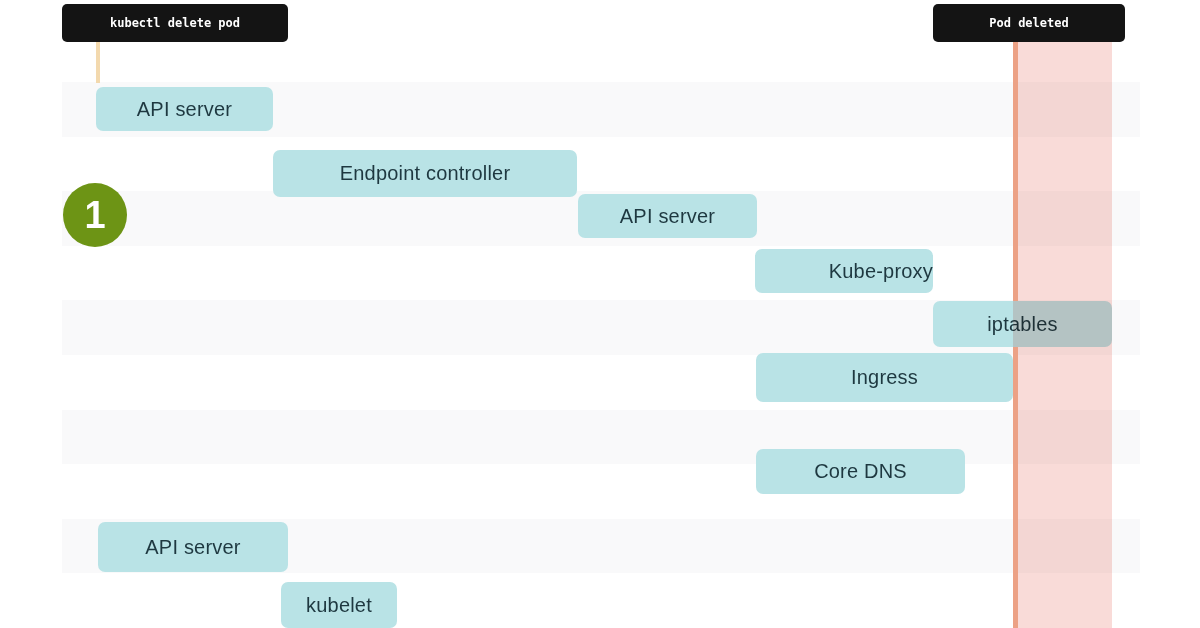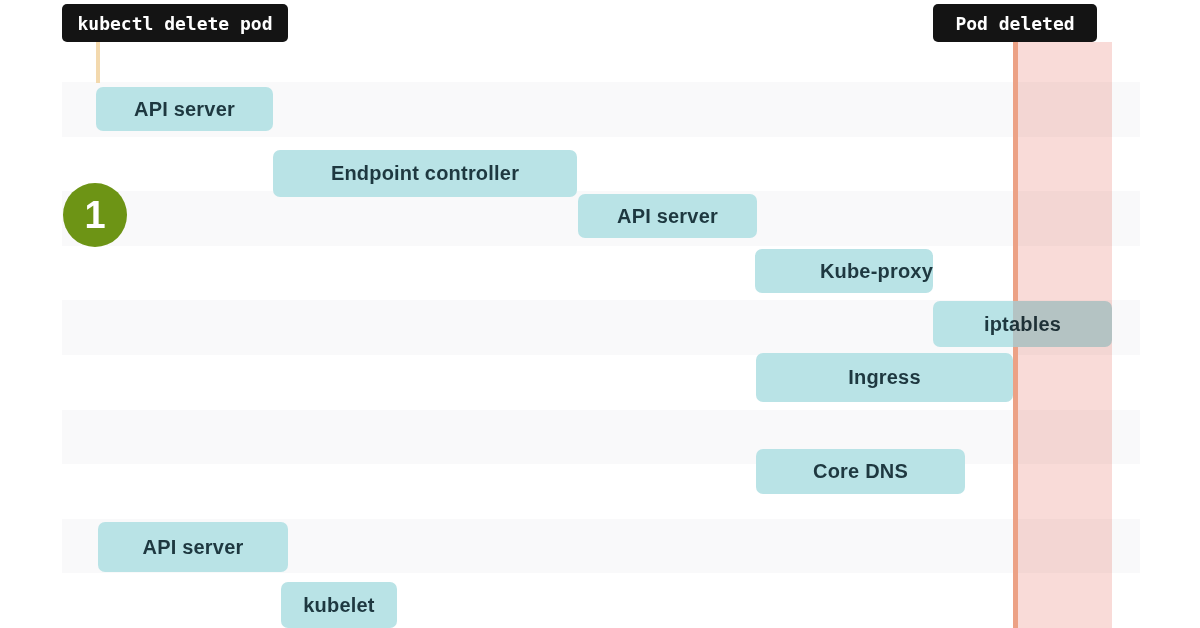--- a/index.html
+++ b/index.html
@@ -22,39 +22,39 @@
   .stripe.odd { background: transparent; }
   .line {
     position: absolute;
   }
   .bar {
     position: absolute;
     background: var(--bar, #b9e3e6);
     border-radius: 7px;
     display: flex; align-items: center; justify-content: center;
     color: var(--bar-text, #1e3840);
-    font-size: 20px; font-weight: 700;
+    font-size: 20px; font-weight: 400;
     letter-spacing: 0.2px;
     white-space: nowrap;
   }
   .band {
     position: absolute;
     background: var(--band, #f9dbd8);
     mix-blend-mode: multiply;
   }
   .band-edge {
     position: absolute;
     background: var(--band-edge, #f2bc9d);
   }
   .marker {
     position: absolute;
     background: var(--marker-bg, #141414);
     color: var(--marker-text, #ffffff);
     font-family: "DejaVu Sans Mono", monospace;
-    font-weight: 700; font-size: 18px;
+    font-weight: 700; font-size: 12px;
     display: flex; align-items: center; justify-content: center;
     border-radius: 5px;
     white-space: nowrap;
   }
   .badge {
     position: absolute;
     border-radius: 50%;
     background: var(--badge-bg, #6d9415);
     color: var(--badge-text, #ffffff);
     display: flex; align-items: center; justify-content: center;
@@ -111,21 +111,21 @@
       <div class="bar" style="left: 281px; top: 582px; width: 116px; height: 46px;">
         <span>kubelet</span>
       </div>
     </div>
 
   <div class="band" style="left: 1013px; top: 42px; width: 99px; height: 586px;"></div>
 
   <div class="marker" style="left: 62px; top: 4px; width: 226px; height: 38px;">
     <span>kubectl delete pod</span>
   </div>
-  <div class="marker" style="left: 933px; top: 4px; width: 164px; height: 38px;">
+  <div class="marker" style="left: 933px; top: 4px; width: 192px; height: 38px;">
     <span>Pod deleted</span>
   </div>
 
   <div class="badge" style="left: 63px; top: 183px; width: 64px; height: 64px;">
     <span>1</span>
   </div>
 
 </div>
 
 </body></html>

